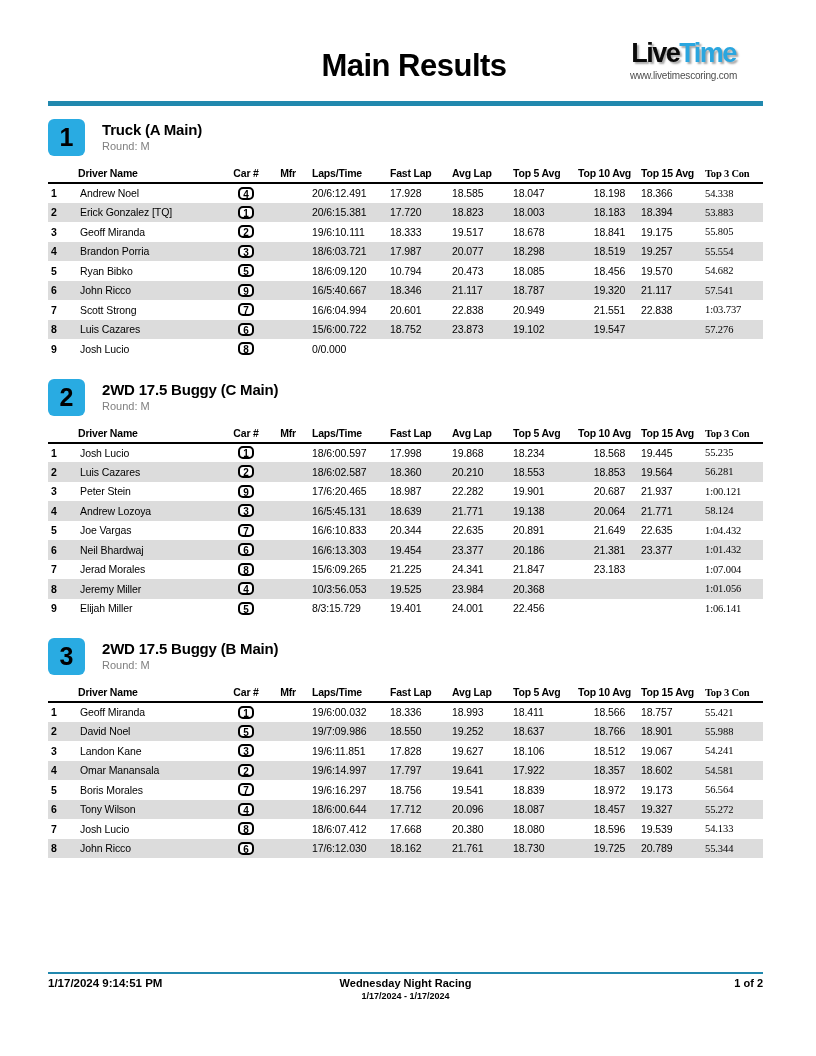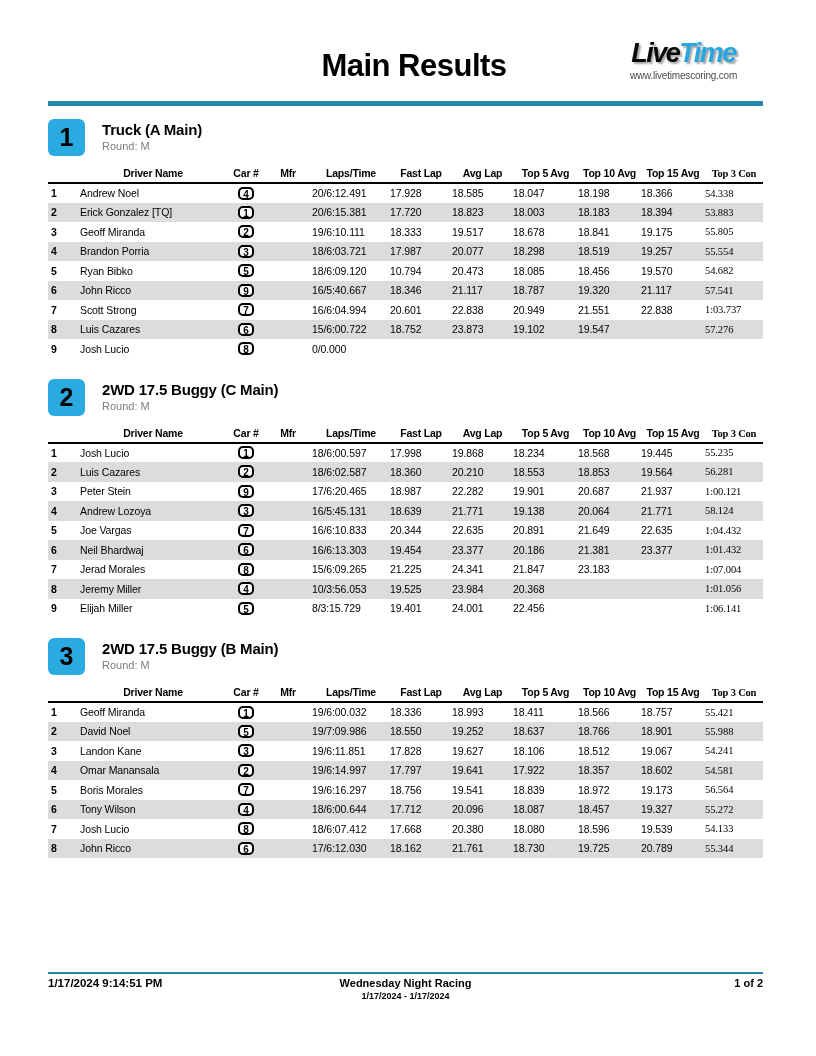--- a/index.html
+++ b/index.html
@@ -12,21 +12,21 @@
   .content { padding:0 53px 0 48px; }
 
   
   .page-header { position:relative; height:96px; }
   .page-title {
     position:absolute; left:12px; right:0; top:50px;
     text-align:center; font-size:31px; font-weight:bold; line-height:1;
     letter-spacing:-0.5px;
   }
   .logo-block { position:absolute; right:50px; top:40px; width:165px; text-align:center; }
-  .logo { font-style:italic; font-weight:800; font-size:27px; line-height:1;
+  .logo { font-weight:800; font-size:27px; line-height:1;
           letter-spacing:-1.5px; text-shadow:2px 2px 2px rgba(0,0,0,0.35); white-space:nowrap; }
   .logo-live { color:#0a0a0a; }
   .logo-time { color:#2AA6DF; }
   .logo-site { font-size:10px; color:#4d4d4d; margin-top:3px; letter-spacing:-0.2px; }
 
   .accent-bar { height:5px; background:#2188AE; margin:5px 53px 0 48px; }
 
   
   .section { margin-top:13px; }
   .section + .section { margin-top:20px; }
@@ -38,42 +38,42 @@
   }
   .section-titles { margin-left:17px; padding-top:2px; }
   .section-title { font-size:15px; font-weight:bold; letter-spacing:-0.2px; }
   .section-round { font-size:11px; color:#7f7f7f; margin-top:2px; }
 
   
   table.results-table {
     border-collapse:collapse; table-layout:fixed; width:715px; margin-top:9px;
   }
   .results-table th {
-    font-size:10.5px; font-weight:bold; text-align:center; vertical-align:bottom;
+    font-size:10.5px; font-weight:bold; text-align:left; vertical-align:bottom;
     border-bottom:2px solid #000; padding:2px 0 3px 0; letter-spacing:-0.2px;
     white-space:nowrap;
   }
   .results-table th.col-car, .results-table th.col-mfr { text-align:center; }
   .results-table td {
     font-size:10.5px; height:19.5px; vertical-align:middle; padding:0;
     letter-spacing:-0.1px; white-space:nowrap; overflow:hidden;
   }
   .results-table tbody tr:nth-child(even) { background:#DCDCDC; }
   td.col-pos { font-weight:bold; padding-left:3px; }
   td.col-driver { padding-left:2px; }
   td.col-car { text-align:center; }
   .col-pos   { width:30px; }
   .col-driver{ width:150px; }
   .col-car   { width:36px; }
   .col-mfr   { width:48px; }
   .col-laps  { width:78px; }
   .col-fast  { width:62px; }
   .col-avg   { width:61px; }
   .col-top5  { width:65px; }
-  .col-top10 { width:63px; }
+  .col-top10 { width:63px;text-align:center; }
   .col-top15 { width:64px; }
   .col-top3  { width:58px;font-family:Liberation Serif, serif; }
   .car-badge {
     display:inline-block; min-width:16px; padding:0 3px; height:13px; line-height:12px;
     border:2px solid #000; border-radius:5px; background:#fff;
     font-size:10px; font-weight:bold; text-align:center;
   }
 
   
   .page-footer { position:absolute; left:0; right:0; top:972px; }

